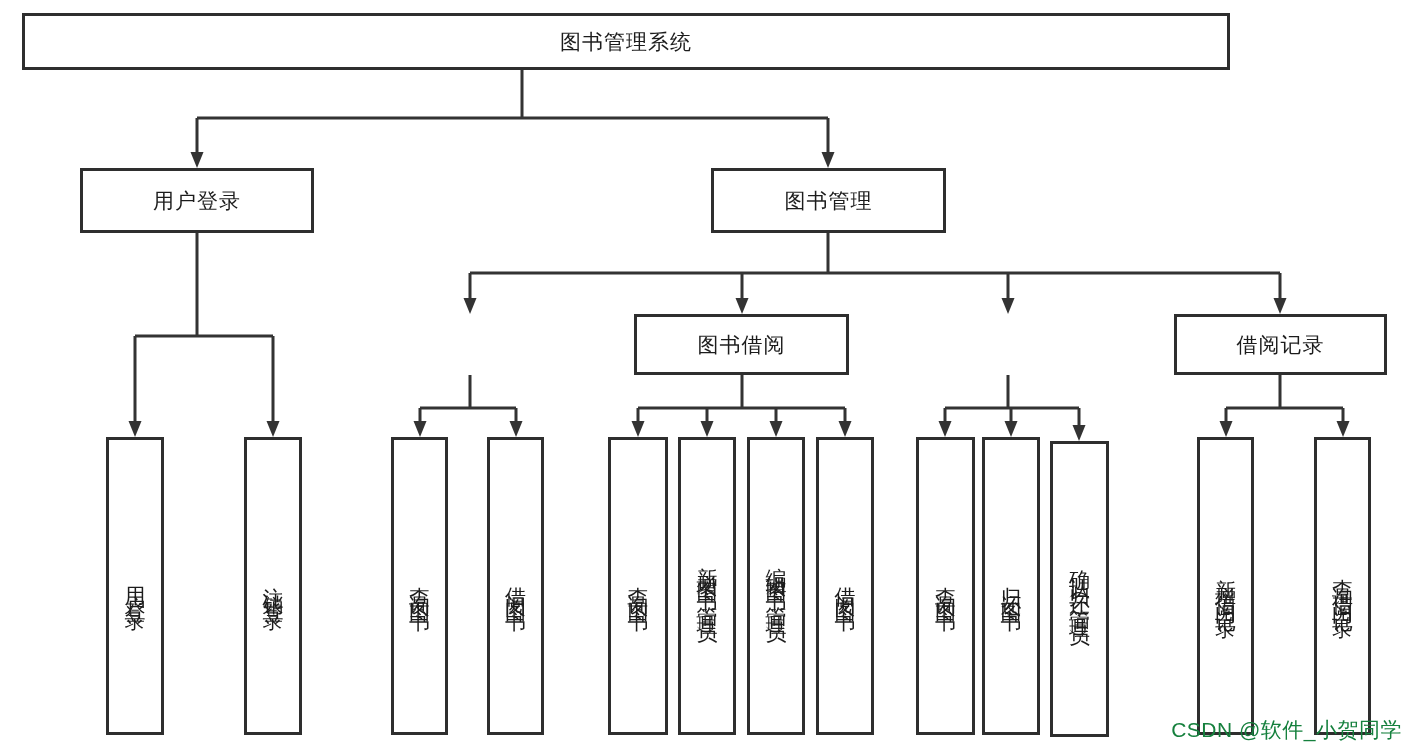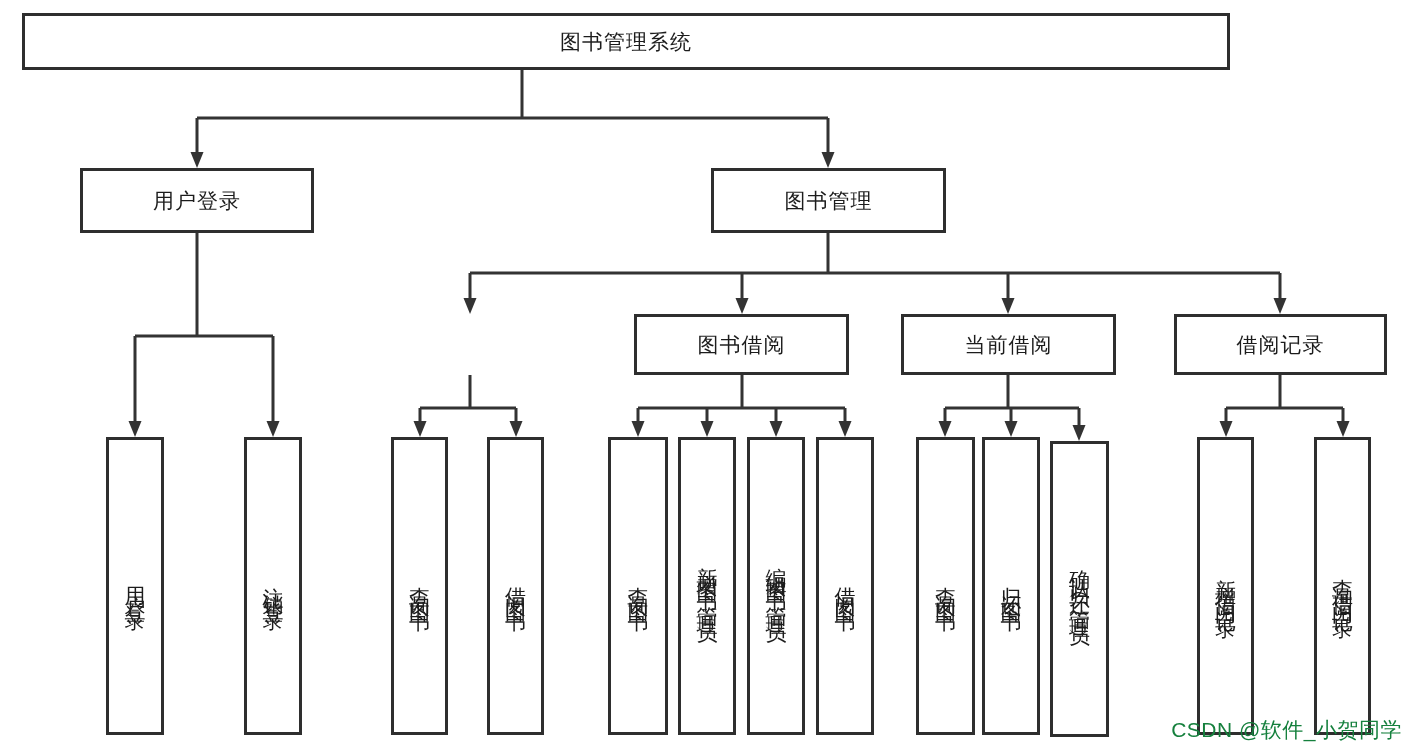--- a/index.html
+++ b/index.html
@@ -104,23 +104,20 @@
   <div class="box" style="left:80px; top:168px; width:234px; height:65px;">
     <span class="hlabel">用户登录</span>
   </div>
   <div class="box" style="left:711px; top:168px; width:235px; height:65px;">
     <span class="hlabel">图书管理</span>
   </div>
 
   <div class="box" style="left:634px; top:314px; width:215px; height:61px;">
     <span class="hlabel">图书借阅</span>
   </div>
-  <div class="box" style="left:901px; top:314px; width:215px; height:61px;">
-    <span class="hlabel">当前借阅</span>
-  </div>
   <div class="box" style="left:1174px; top:314px; width:213px; height:61px;">
     <span class="hlabel">借阅记录</span>
   </div>
 
   <div class="box leaf" style="left:106px; top:437px; width:58px; height:298px;">
     <span class="vtext">用户登录</span>
   </div>
   <div class="box leaf" style="left:244px; top:437px; width:58px; height:298px;">
     <span class="vtext">注销登录</span>
   </div>

